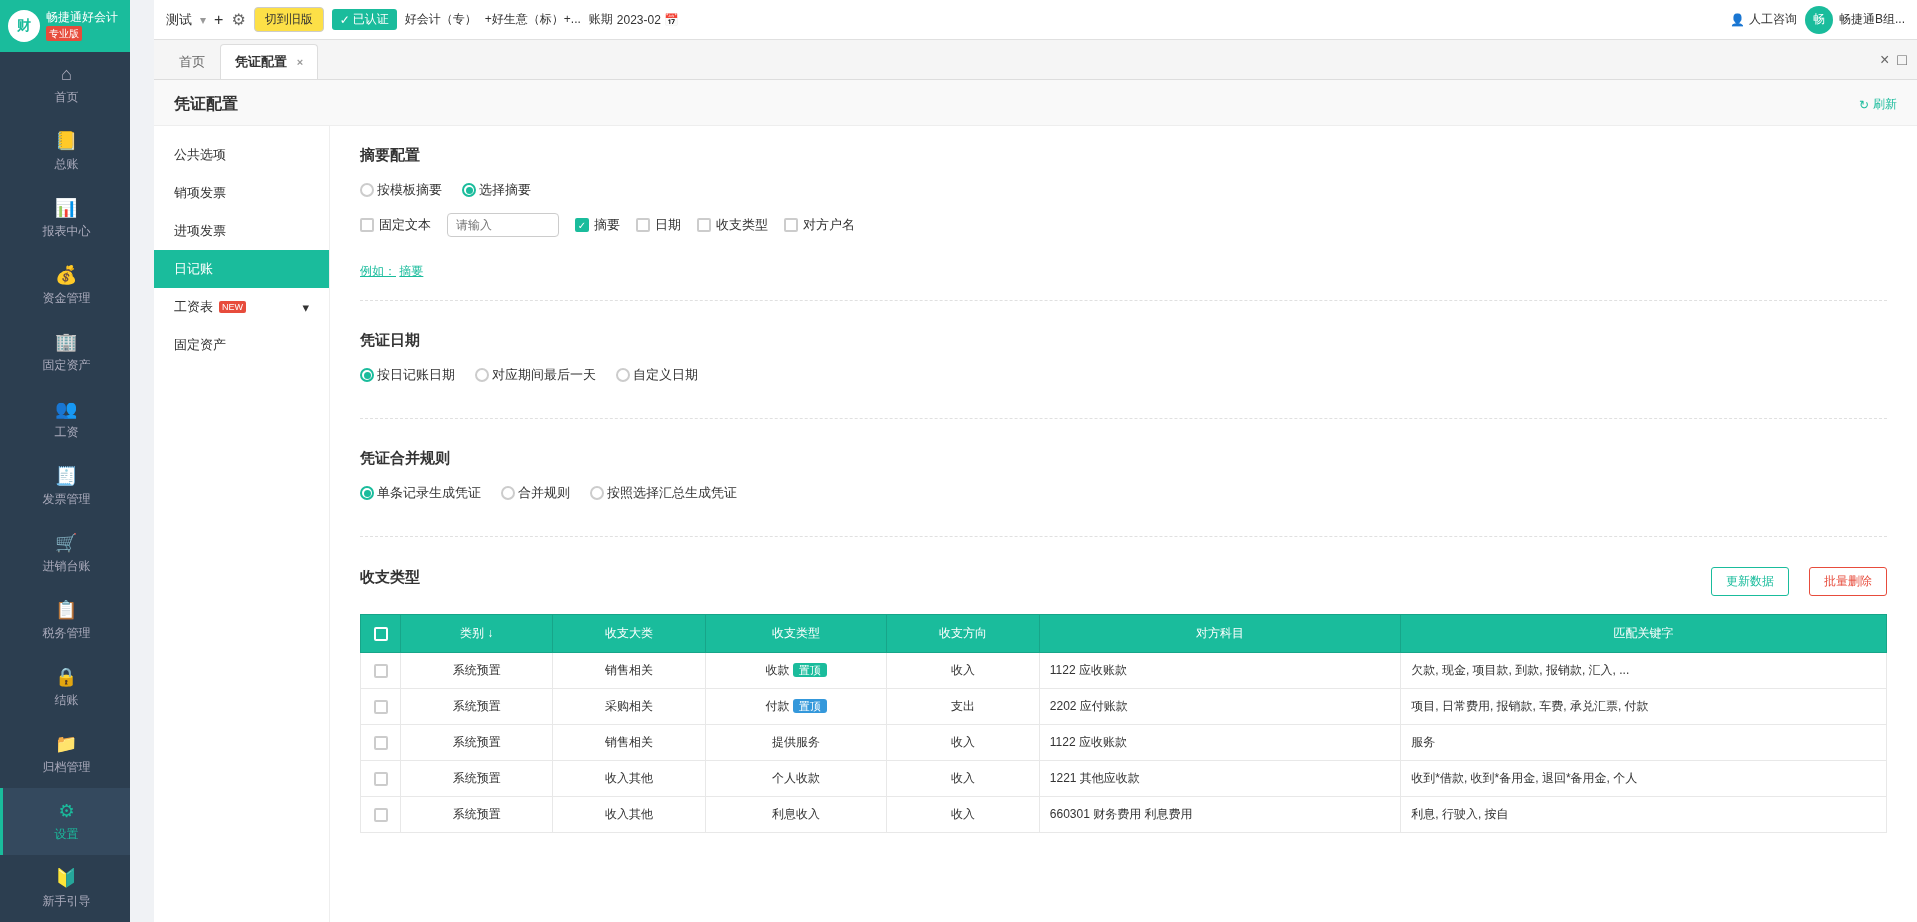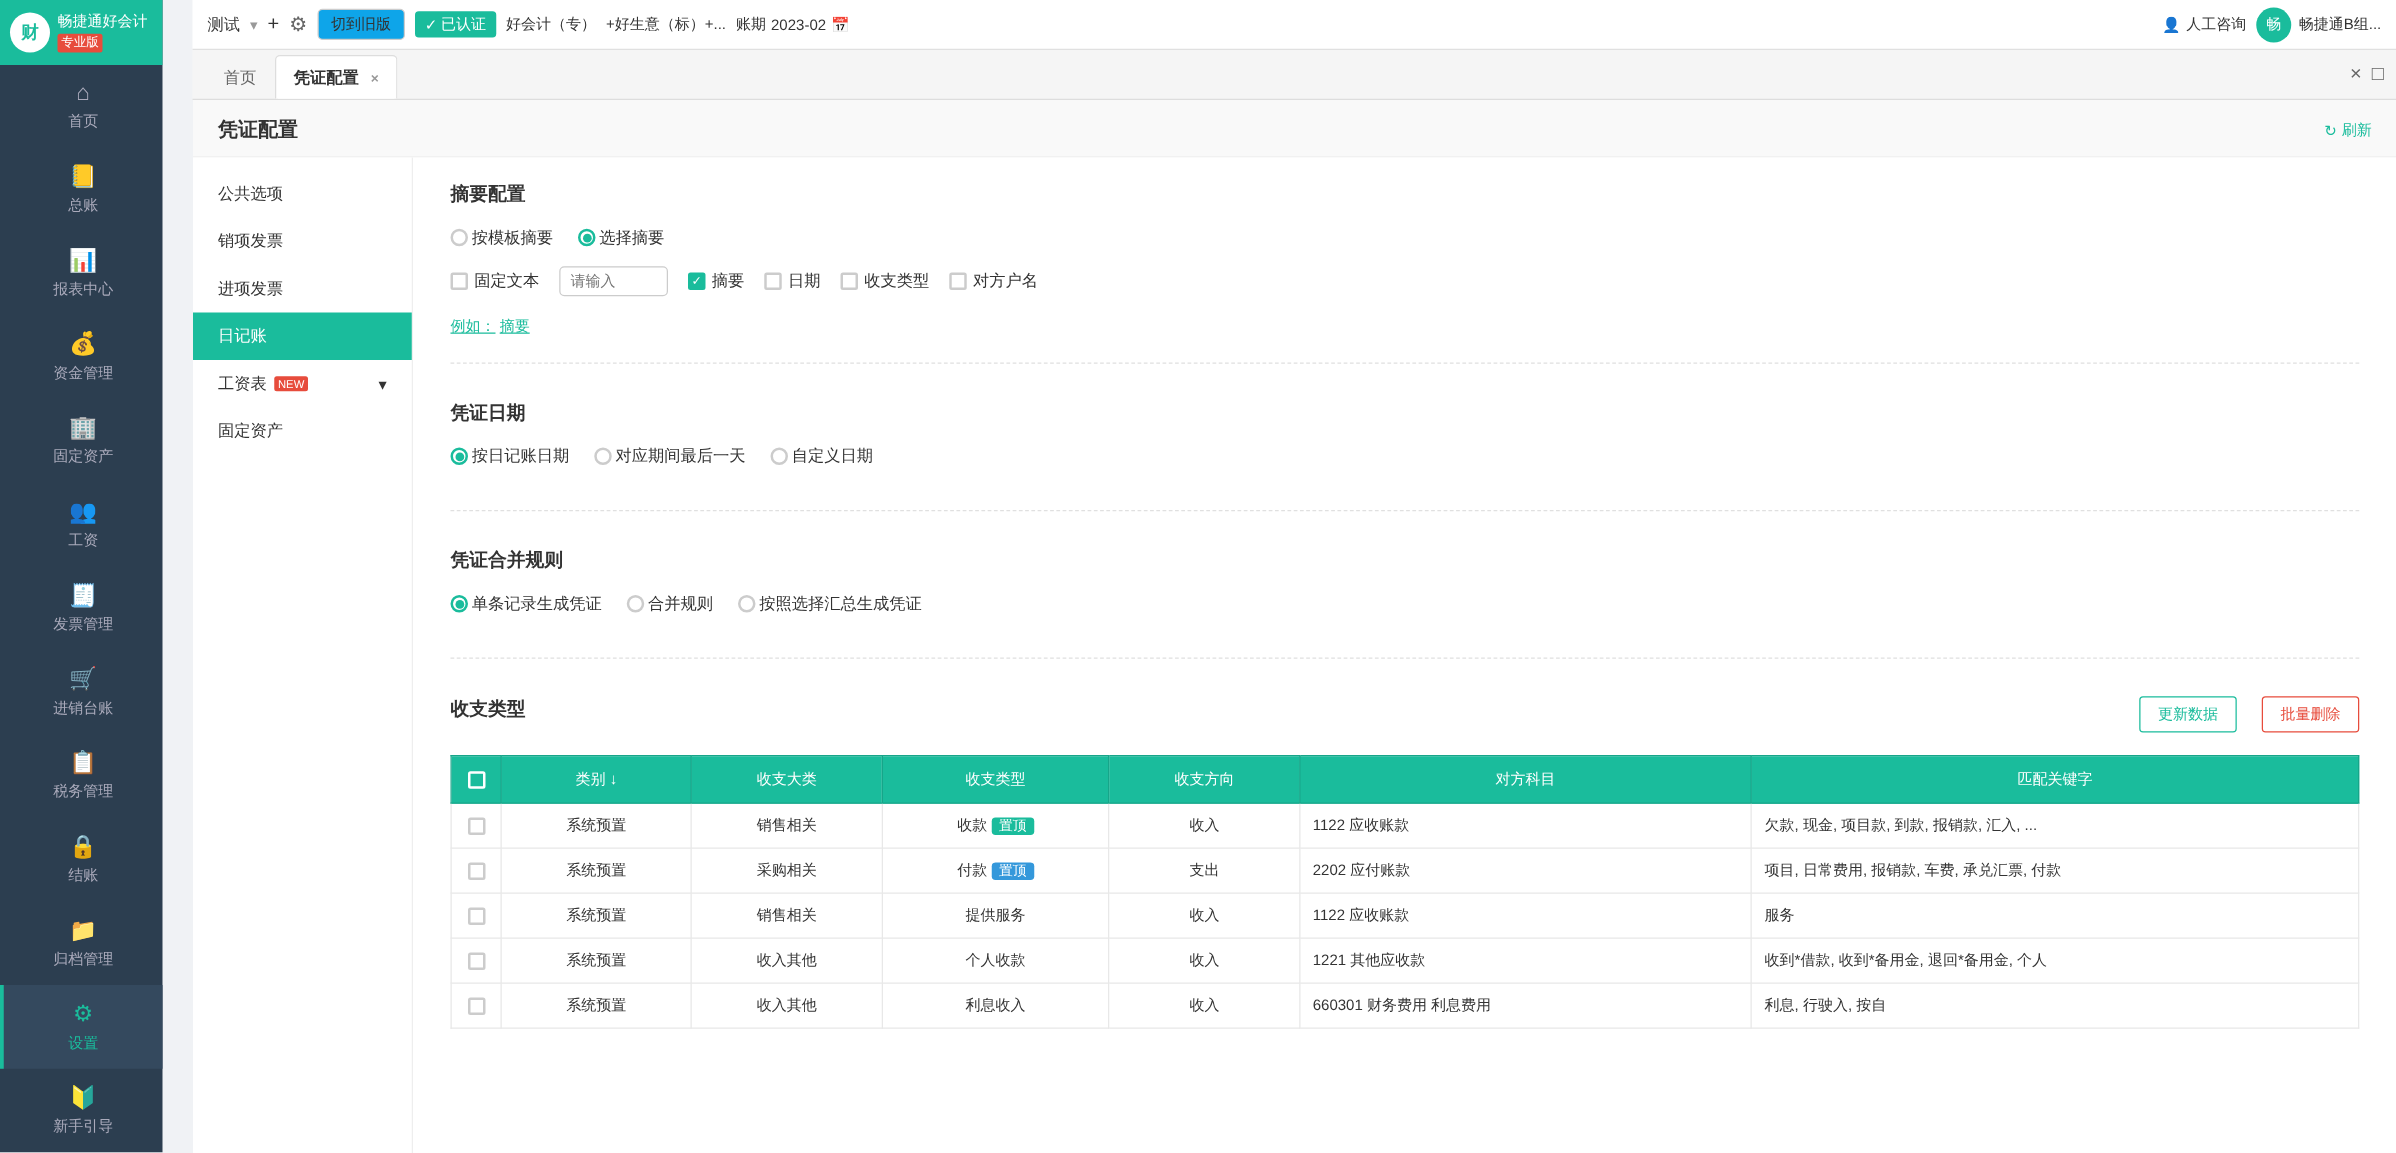--- a/index.html
+++ b/index.html
@@ -17,21 +17,21 @@
 
     
     .main { flex: 1; display: flex; flex-direction: column; overflow: hidden; padding-left: 24px; }
 
     
     .topbar { height: 40px; background: #fff; border-bottom: 1px solid #e0e0e0; display: flex; align-items: center; padding: 0 12px; gap: 8px; flex-shrink: 0; }
     .topbar-title { font-size: 13px; color: #333; }
     .topbar-arrow { color: #999; font-size: 12px; cursor: pointer; }
     .topbar-add { color: #333; font-size: 16px; cursor: pointer; }
     .topbar-settings { color: #666; font-size: 16px; cursor: pointer; }
-    .topbar-btn { background: #0ea5e9; border: 1px solid #ccc; border-radius: 4px; padding: 3px 10px; font-size: 12px; cursor: pointer; color: #333; }
+    .topbar-btn { background: #fde047; border: 1px solid #ccc; border-radius: 4px; padding: 3px 10px; font-size: 12px; cursor: pointer; color: #333; }
     .topbar-badge { background: #1abc9c; color: white; padding: 2px 8px; border-radius: 3px; font-size: 12px; display: flex; align-items: center; gap: 3px; }
     .topbar-info { font-size: 12px; color: #333; }
     .topbar-period { font-size: 12px; color: #333; display: flex; align-items: center; gap: 4px; }
     .topbar-spacer { flex: 1; }
     .topbar-service { font-size: 12px; color: #333; display: flex; align-items: center; gap: 4px; cursor: pointer; }
     .topbar-user { display: flex; align-items: center; gap: 6px; font-size: 12px; color: #333; cursor: pointer; }
     .topbar-avatar { width: 28px; height: 28px; border-radius: 50%; background: #1abc9c; display: flex; align-items: center; justify-content: center; color: white; font-size: 12px; }
 
     
     .tabs-bar { height: 40px; background: #f5f5f5; border-bottom: 1px solid #ddd; display: flex; align-items: flex-end; padding: 0 10px; flex-shrink: 0; position: relative; }
@@ -68,25 +68,25 @@
     .section-title { font-size: 15px; font-weight: bold; color: #333; margin-bottom: 16px; }
 
     
     .radio-group { display: flex; align-items: center; gap: 20px; margin-bottom: 14px; }
     .radio-item { display: flex; align-items: center; gap: 3px; cursor: pointer; font-size: 13px; }
     .radio-circle { width: 14px; height: 14px; border-radius: 50%; border: 2px solid #ccc; display: flex; align-items: center; justify-content: center; }
     .radio-circle.checked { border-color: #1abc9c; }
     .radio-circle.checked::after { content: ''; width: 7px; height: 7px; border-radius: 50%; background: #1abc9c; display: block; }
 
     
-    .checkbox-row { display: flex; align-items: center; gap: 16px; margin-bottom: 16px; }
+    .checkbox-row { display: flex; align-items: center; gap: 16px; margin-bottom: 26px; }
     .checkbox-item { display: flex; align-items: center; gap: 5px; cursor: pointer; font-size: 13px; }
     .checkbox-box { width: 14px; height: 14px; border: 2px solid #ccc; border-radius: 2px; display: flex; align-items: center; justify-content: center; }
     .checkbox-box.checked { background: #1abc9c; border-color: #1abc9c; color: white; font-size: 10px; }
-    .text-input { border: 1px solid #ccc; border-radius: 4px; padding: 4px 8px; font-size: 12px; color: #999; width: 87px; }
+    .text-input { border: 1px solid #ccc; border-radius: 4px; padding: 4px 8px; font-size: 12px; color: #999; width: 112px; }
     .example-text { color: #1abc9c; font-size: 12px; margin-top: 6px; }
     .example-text span { text-decoration: underline; }
 
     
     .table-header-row { display: flex; justify-content: flex-end; gap: 8px; margin-bottom: 8px; }
     .table-btn { padding: 5px 14px; border: 1px solid #1abc9c; color: #1abc9c; border-radius: 3px; background: white; font-size: 12px; cursor: pointer; }
     .table-btn.danger { border-color: #e74c3c; color: #e74c3c; margin-left: 12px; }
 
     table { width: 100%; border-collapse: collapse; font-size: 12px; }
     table thead tr { background: #1abc9c; color: white; }

